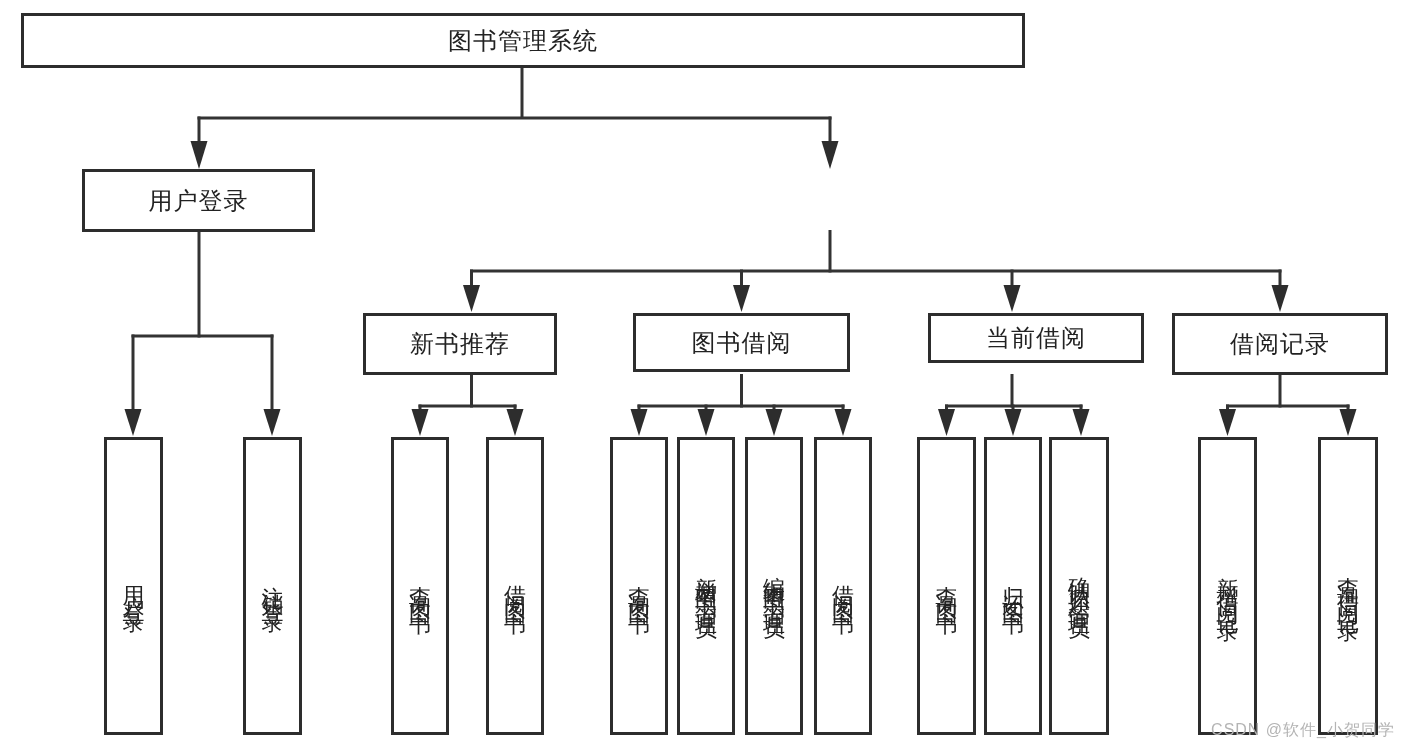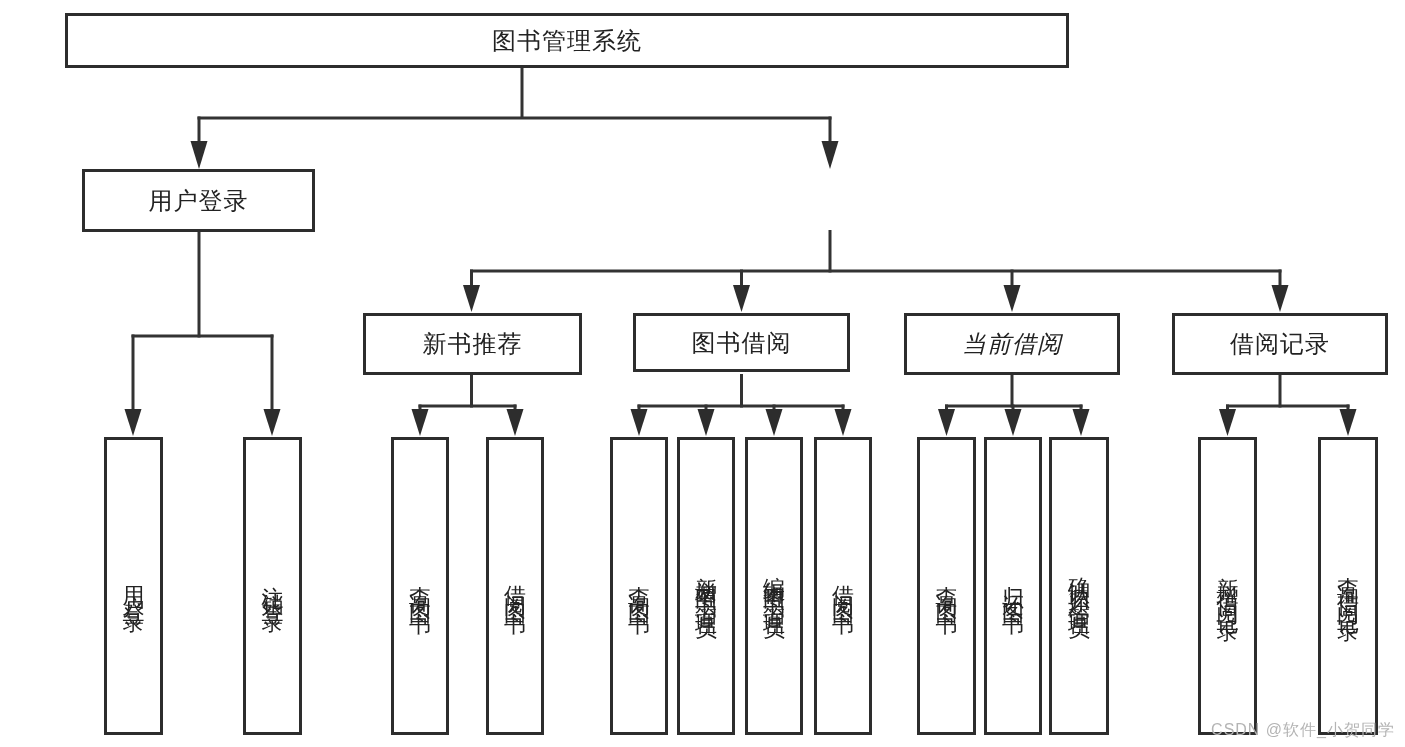--- a/index.html
+++ b/index.html
@@ -101,35 +101,35 @@
       <polygon points="765.5,409 782.5,409 774,436"></polygon>
       <polygon points="834.5,409 851.5,409 843,436"></polygon>
       <polygon points="938,409 955,409 946.5,436"></polygon>
       <polygon points="1004.5,409 1021.5,409 1013,436"></polygon>
       <polygon points="1072.5,409 1089.5,409 1081,436"></polygon>
       <polygon points="1219,409 1236,409 1227.5,436"></polygon>
       <polygon points="1339.5,409 1356.5,409 1348,436"></polygon>
     </g>
   </svg>
 
-  <div class="node hbox" style="left:21px;top:13px;width:1004px;height:55px;margin-left:44px;">
+  <div class="node hbox" style="left:21px;top:13px;width:1004px;height:55px;">
     <span>图书管理系统</span>
   </div>
 
   <div class="node hbox" style="left:82px;top:169px;width:233px;height:63px;">
     <span>用户登录</span>
   </div>
 
-  <div class="node hbox" style="left:363px;top:313px;width:219px;height:62px;">
+  <div class="node hbox" style="left:363px;top:313px;width:194px;height:62px;">
     <span>新书推荐</span>
   </div>
   <div class="node hbox" style="left:633px;top:313px;width:217px;height:59px;">
     <span>图书借阅</span>
   </div>
-  <div class="node hbox" style="left:904px;top:313px;width:216px;height:62px;font-style:italic;">
+  <div class="node hbox" style="left:928px;top:313px;width:216px;height:50px;">
     <span>当前借阅</span>
   </div>
   <div class="node hbox" style="left:1172px;top:313px;width:216px;height:62px;">
     <span>借阅记录</span>
   </div>
 
   <div class="node vbox" style="left:104px;top:437px;width:59px;height:298px;">
     <span class="vtext">用户登录</span>
   </div>
   <div class="node vbox" style="left:243px;top:437px;width:59px;height:298px;">

